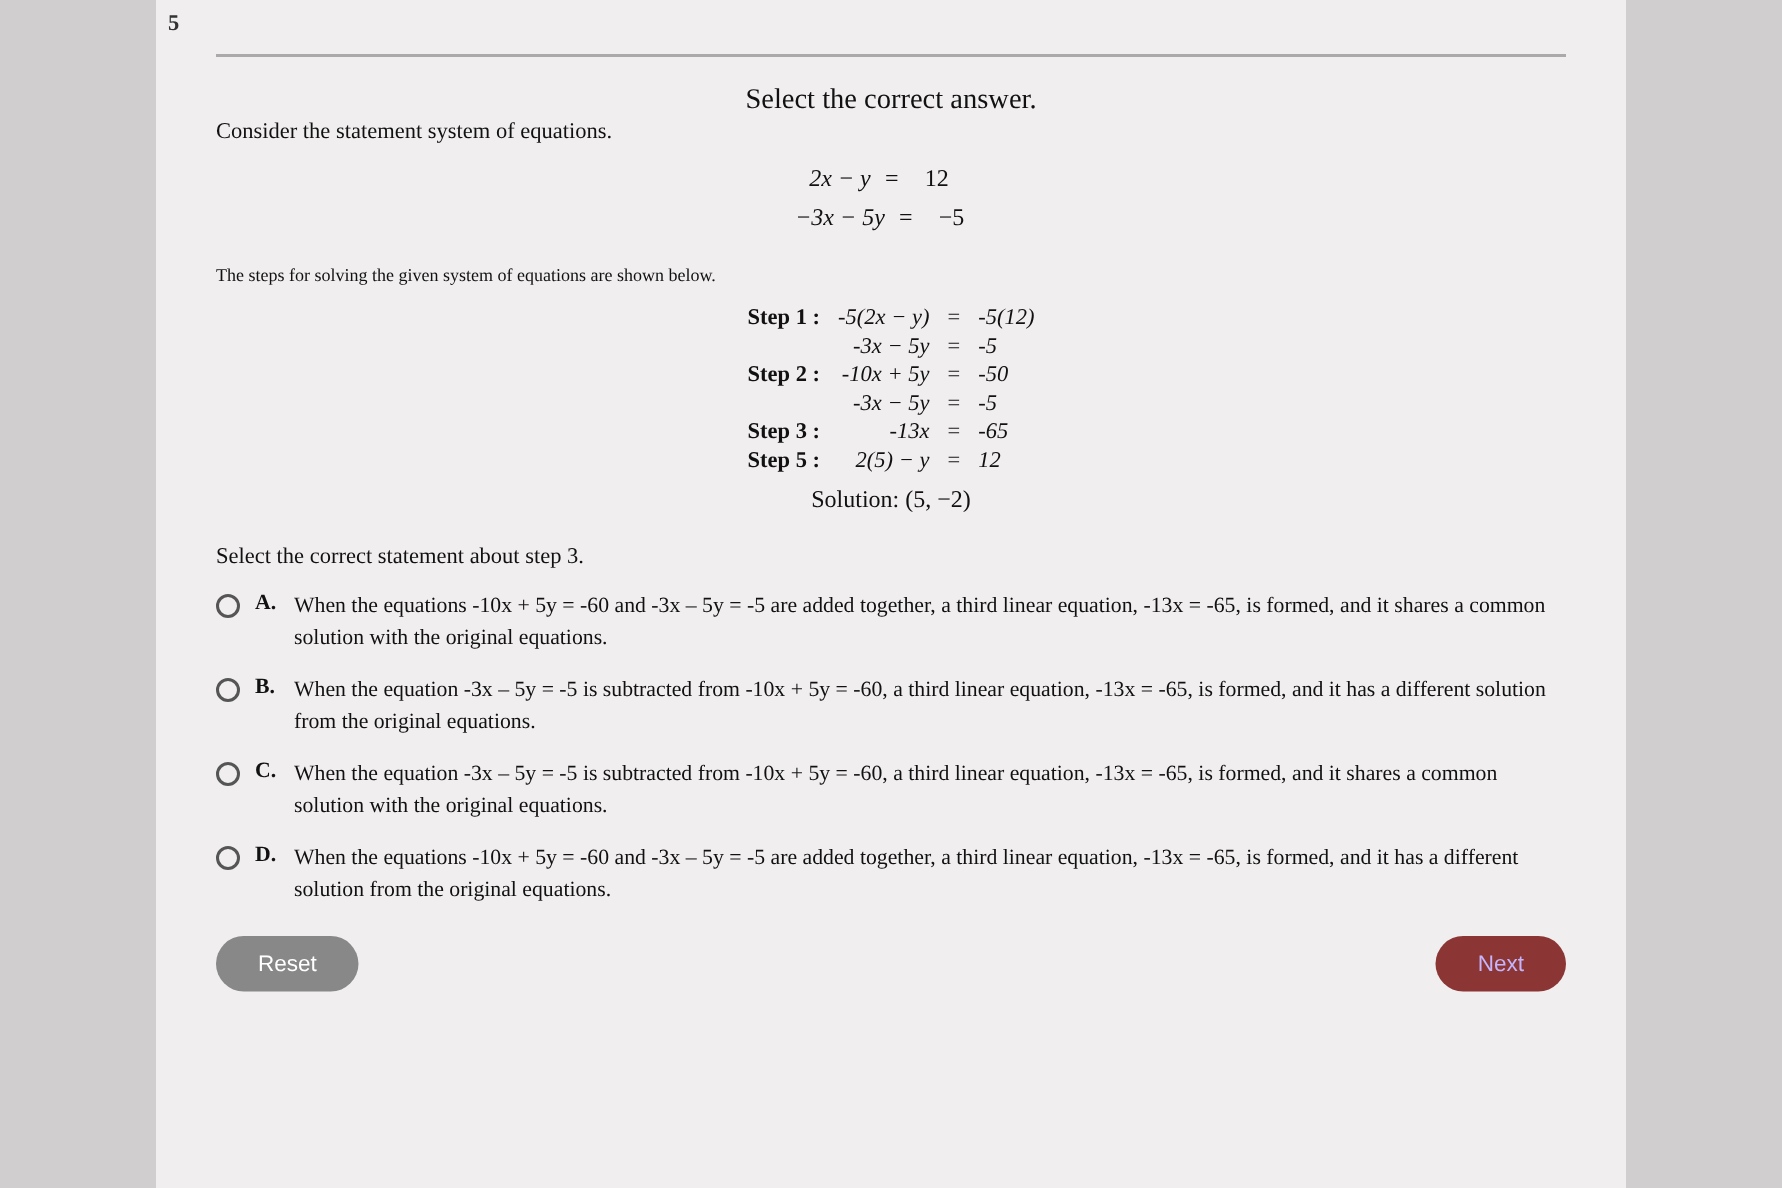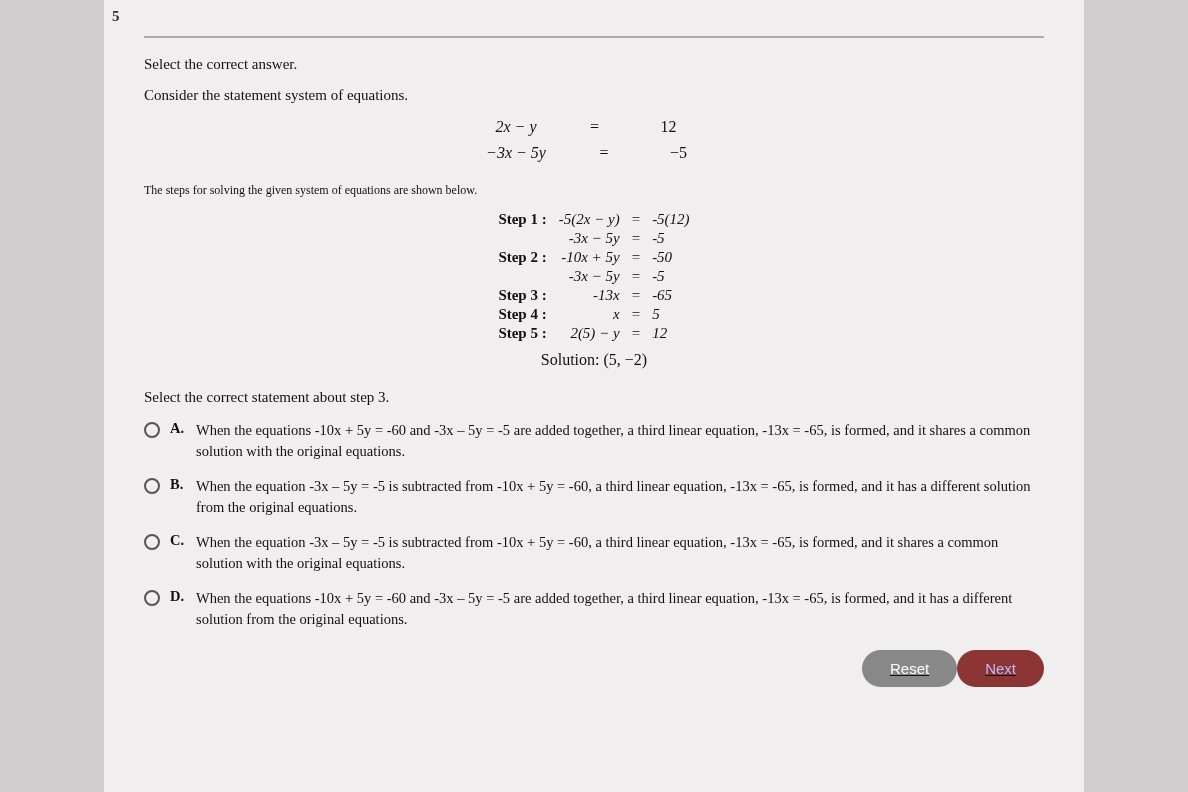--- a/index.html
+++ b/index.html
@@ -27,39 +27,39 @@
       font-size: 15px;
       font-weight: bold;
       color: #333;
     }
     .top-line {
       border-top: 2px solid #aaa;
       margin-bottom: 18px;
       margin-top: 16px;
     }
     .select-correct {
-      font-size: 15px;
-      margin-bottom: 14px;
+      font-size: 19px;
+      margin-bottom: 2px;
       color: #111;
+      text-align: center;
     }
     .consider-text {
       font-size: 15px;
       margin-bottom: 10px;
     }
     .equations-block {
       text-align: center;
       margin-bottom: 18px;
     }
     .equations-block .eq-row {
       display: flex;
       justify-content: center;
       align-items: baseline;
       font-size: 16px;
       line-height: 1.6;
-      gap: 44px;
     }
     .eq-part {
       min-width: 30px;
       text-align: right;
       font-style: italic;
     }
     .eq-op {
       min-width: 28px;
       text-align: center;
     }
@@ -137,23 +137,22 @@
       font-weight: bold;
       margin-right: 8px;
       min-width: 18px;
       flex-shrink: 0;
     }
     .option-text {
       line-height: 1.45;
     }
     .buttons-row {
       display: flex;
-      justify-content: flex-end;
+      justify-content: space-between;
       margin-top: 16px;
-      text-decoration: underline;
     }
     .btn-reset {
       background: #888;
       color: #fff;
       border: none;
       padding: 10px 28px;
       font-size: 15px;
       border-radius: 22px;
       cursor: pointer;
       font-family: Arial, sans-serif;
@@ -226,26 +225,20 @@
         <td class="step-rhs italic">-5</td>
       </tr>
 
       <tr>
         <td class="step-label">Step 3 :</td>
         <td class="step-eq italic">-13x</td>
         <td class="step-op-cell">=</td>
         <td class="step-rhs italic">-65</td>
       </tr>
 
-      <tr>
-        <td class="step-label">Step 4 :</td>
-        <td class="step-eq italic">x</td>
-        <td class="step-op-cell">=</td>
-        <td class="step-rhs italic">5</td>
-      </tr>
 
       <tr>
         <td class="step-label">Step 5 :</td>
         <td class="step-eq italic">2(5) − y</td>
         <td class="step-op-cell">=</td>
         <td class="step-rhs italic">12</td>
       </tr>
 
     </tbody>
   </table>

